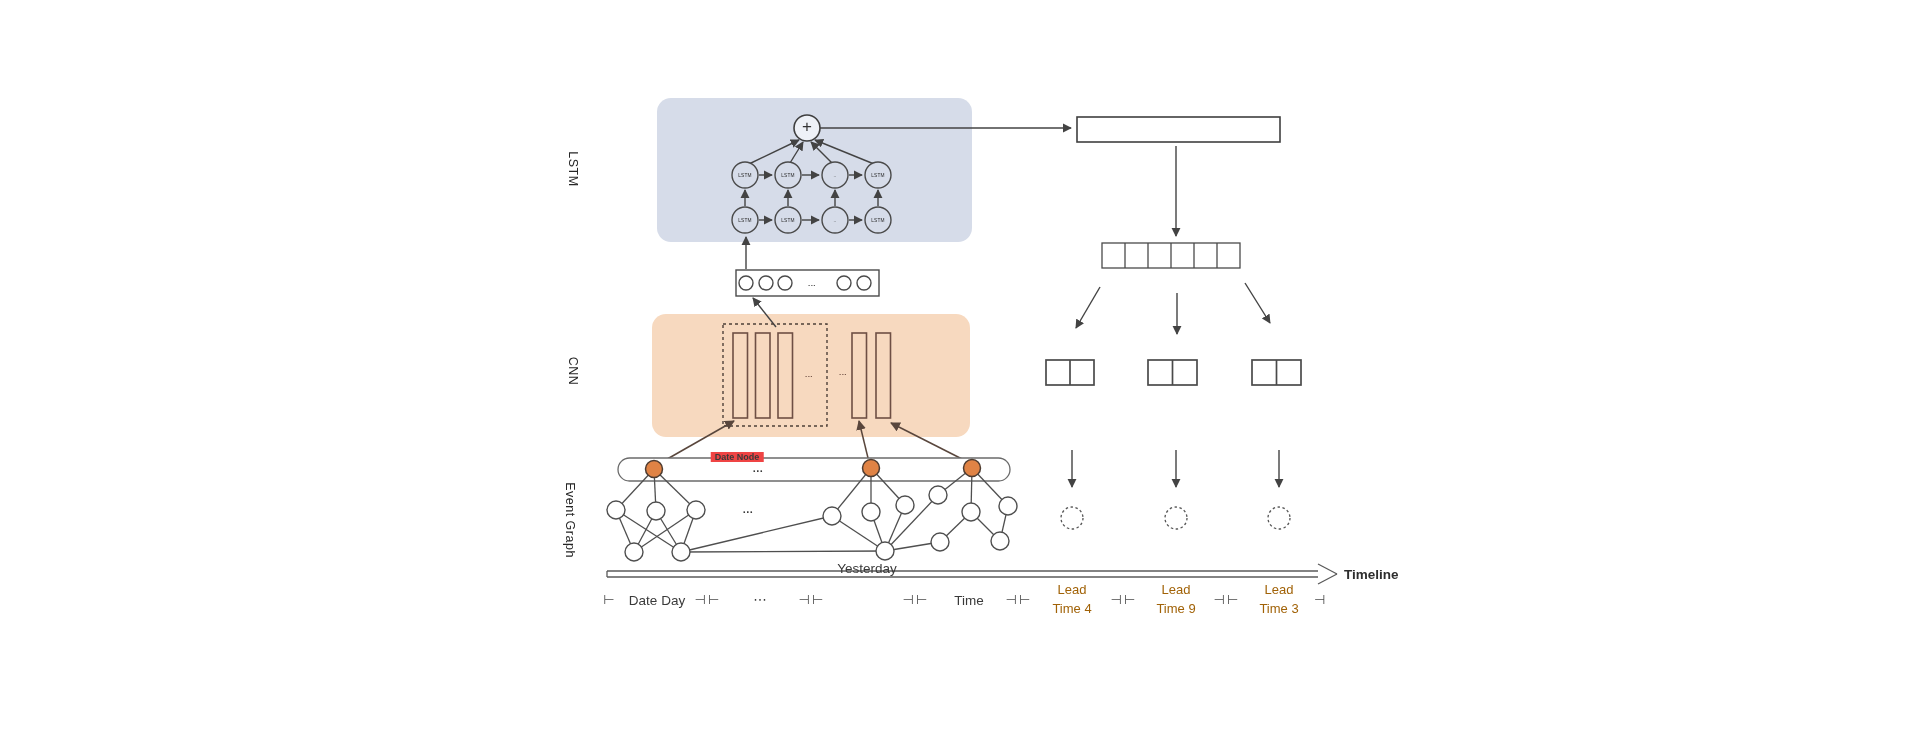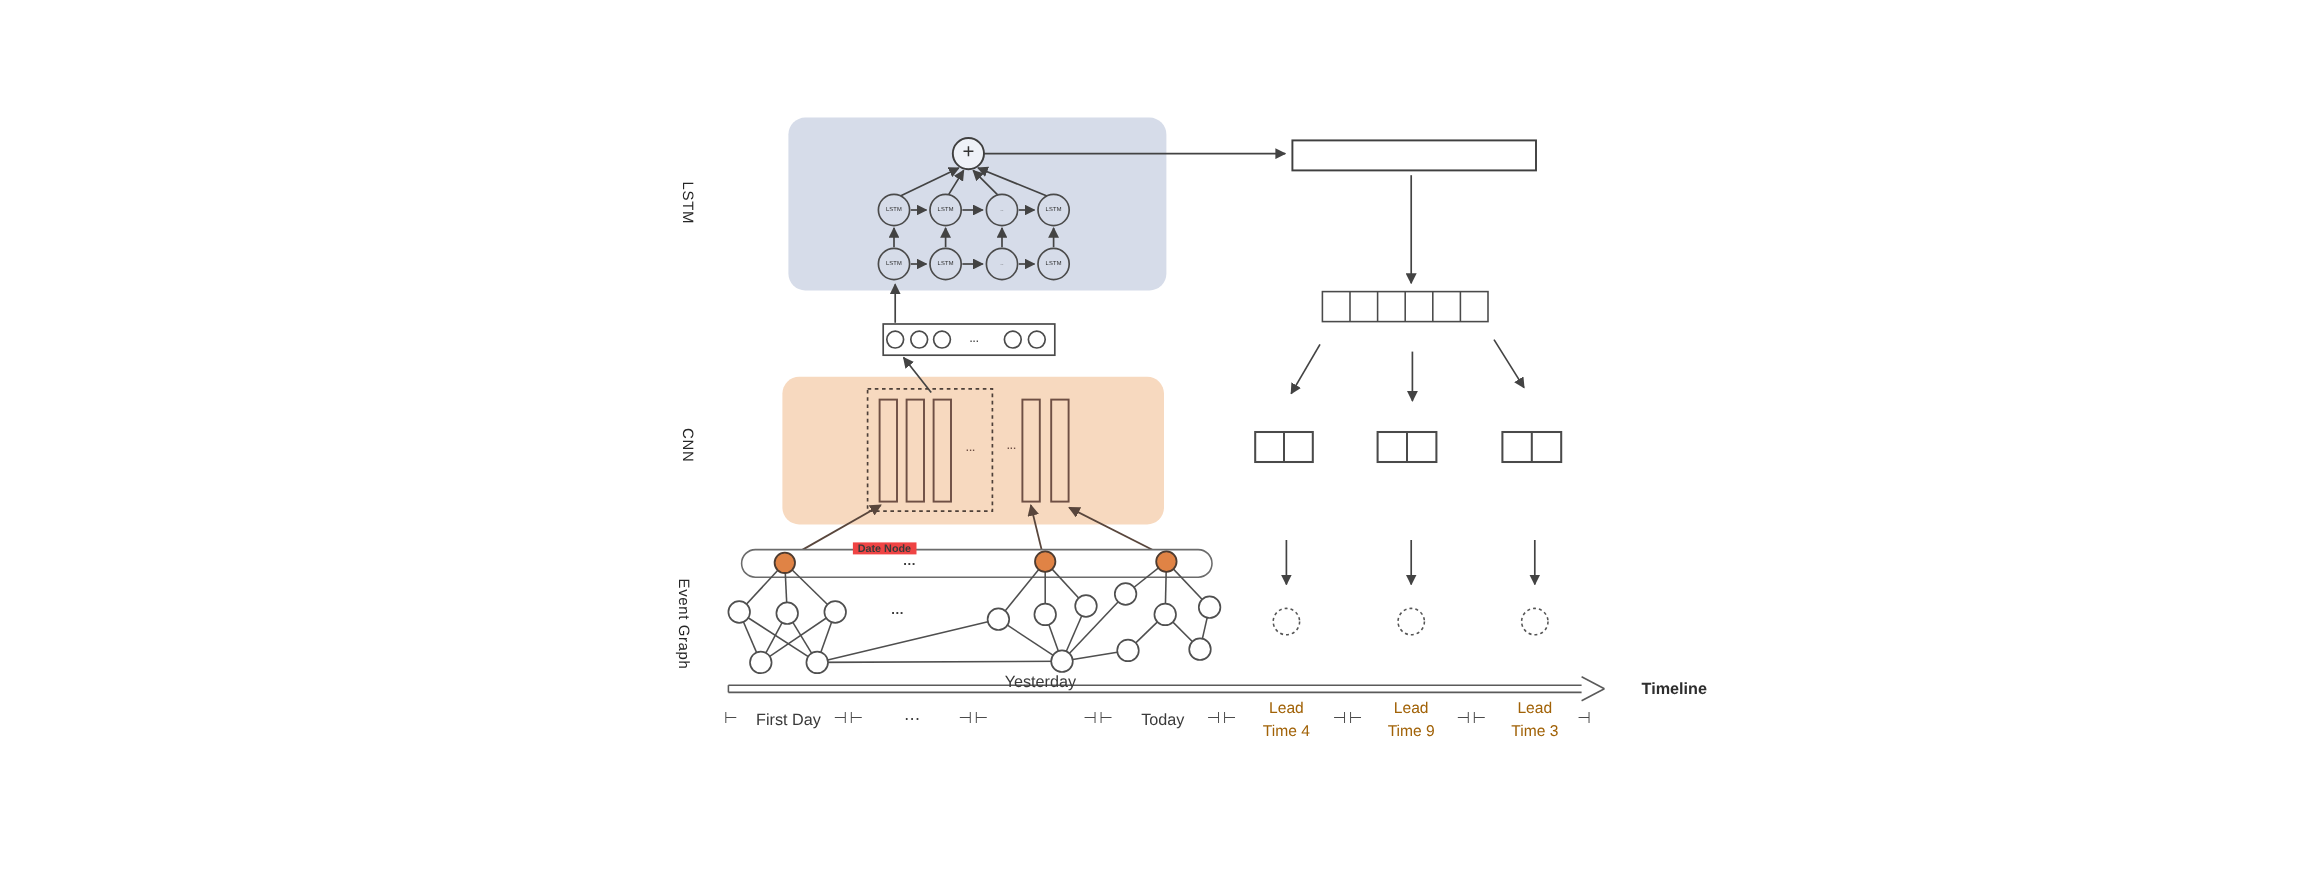--- a/index.html
+++ b/index.html
@@ -10,21 +10,21 @@
   .side-label{font-size:12.5px;letter-spacing:.5px;writing-mode:vertical-rl;text-orientation:sideways;color:#262626;}
   .plus{font-size:17px;font-weight:400;color:#333;}
   .cell-label{font-size:10px;color:#2b2b2b;transform:translate(-50%,-50%) scale(0.48);letter-spacing:.3px;}
   .dots-sm{font-size:10px;font-weight:700;color:#4a4a4a;transform:translate(-50%,-50%) scale(0.8);letter-spacing:.5px;}
   .dots-brown{font-size:10px;font-weight:700;color:#6e4f44;transform:translate(-50%,-50%) scale(0.8);letter-spacing:.5px;}
   .dots-md{font-size:11px;font-weight:700;color:#3a3a3a;letter-spacing:.5px;}
   .date-node-label{font-size:9px;font-weight:600;color:#3a3a3a;background:#ef4444;padding:0 4px;}
   .tl-label{font-size:13.5px;color:#3a3a3a;}
   .tl-label-2l{font-size:13px;line-height:1.45;text-align:center;color:#a16207;white-space:pre-line;}
   .tick{font-family:"DejaVu Sans",sans-serif;font-size:13px;color:#4a4a4a;letter-spacing:2px;}
-  .axis-label{font-size:13.5px;font-weight:600;color:#2e2e2e;transform:translateY(-50%);margin-left:24px;}
+  .axis-label{font-size:13.5px;font-weight:600;color:#2e2e2e;transform:translateY(-50%);}
 </style>
 </head>
 <body>
 
 <div class="canvas">
 
   <svg width="1920" height="740" viewBox="0 0 1920 740">
     <defs>
       <marker id="ah" viewBox="0 0 10 10" refX="9" refY="5" markerWidth="6.5" markerHeight="6.5" orient="auto-start-reverse">
         <path d="M0,0 L10,5 L0,10 z" fill="#434343"></path>
@@ -219,27 +219,27 @@
   <div class="txt dots-brown" style="left:809px;top:374px;">...</div>
   <div class="txt dots-brown" style="left:843px;top:372px;">...</div>
 
   <div class="txt date-node-label" style="left:737px;top:457px;">Date Node</div>
   <div class="txt dots-md" style="left:758px;top:468px;">...</div>
   <div class="txt dots-md" style="left:748px;top:509px;">...</div>
 
   <div class="axis-label" style="position:absolute;left:1344px;top:574px;">Timeline</div>
 
   <div class="txt tick" style="left:610px;top:599px;">⊢</div>
-  <div class="txt tl-label" style="left:657px;top:600px;">First Day</div>
+  <div class="txt tl-label" style="left:657px;top:600px;">Date Day</div>
   <div class="txt tick" style="left:708px;top:599px;">⊣⊢</div>
   <div class="txt tl-label" style="left:760px;top:599px;">⋯</div>
   <div class="txt tick" style="left:812px;top:599px;">⊣⊢</div>
   <div class="txt tl-label" style="left:867px;top:568px;">Yesterday</div>
   <div class="txt tick" style="left:916px;top:599px;">⊣⊢</div>
-  <div class="txt tl-label" style="left:969px;top:600px;">Today</div>
+  <div class="txt tl-label" style="left:969px;top:600px;">Time</div>
   <div class="txt tick" style="left:1019px;top:599px;">⊣⊢</div>
 
   <div class="txt tl-label-2l" style="left:1072px;top:600px;"><span>Lead</span><br><span>Time 4</span></div>
   <div class="txt tick" style="left:1124px;top:599px;">⊣⊢</div>
   <div class="txt tl-label-2l" style="left:1176px;top:600px;"><span>Lead</span><br><span>Time 9</span></div>
   <div class="txt tick" style="left:1227px;top:599px;">⊣⊢</div>
   <div class="txt tl-label-2l" style="left:1279px;top:600px;"><span>Lead</span><br><span>Time 3</span></div>
   <div class="txt tick" style="left:1321px;top:599px;">⊣</div>
 
 </div>

